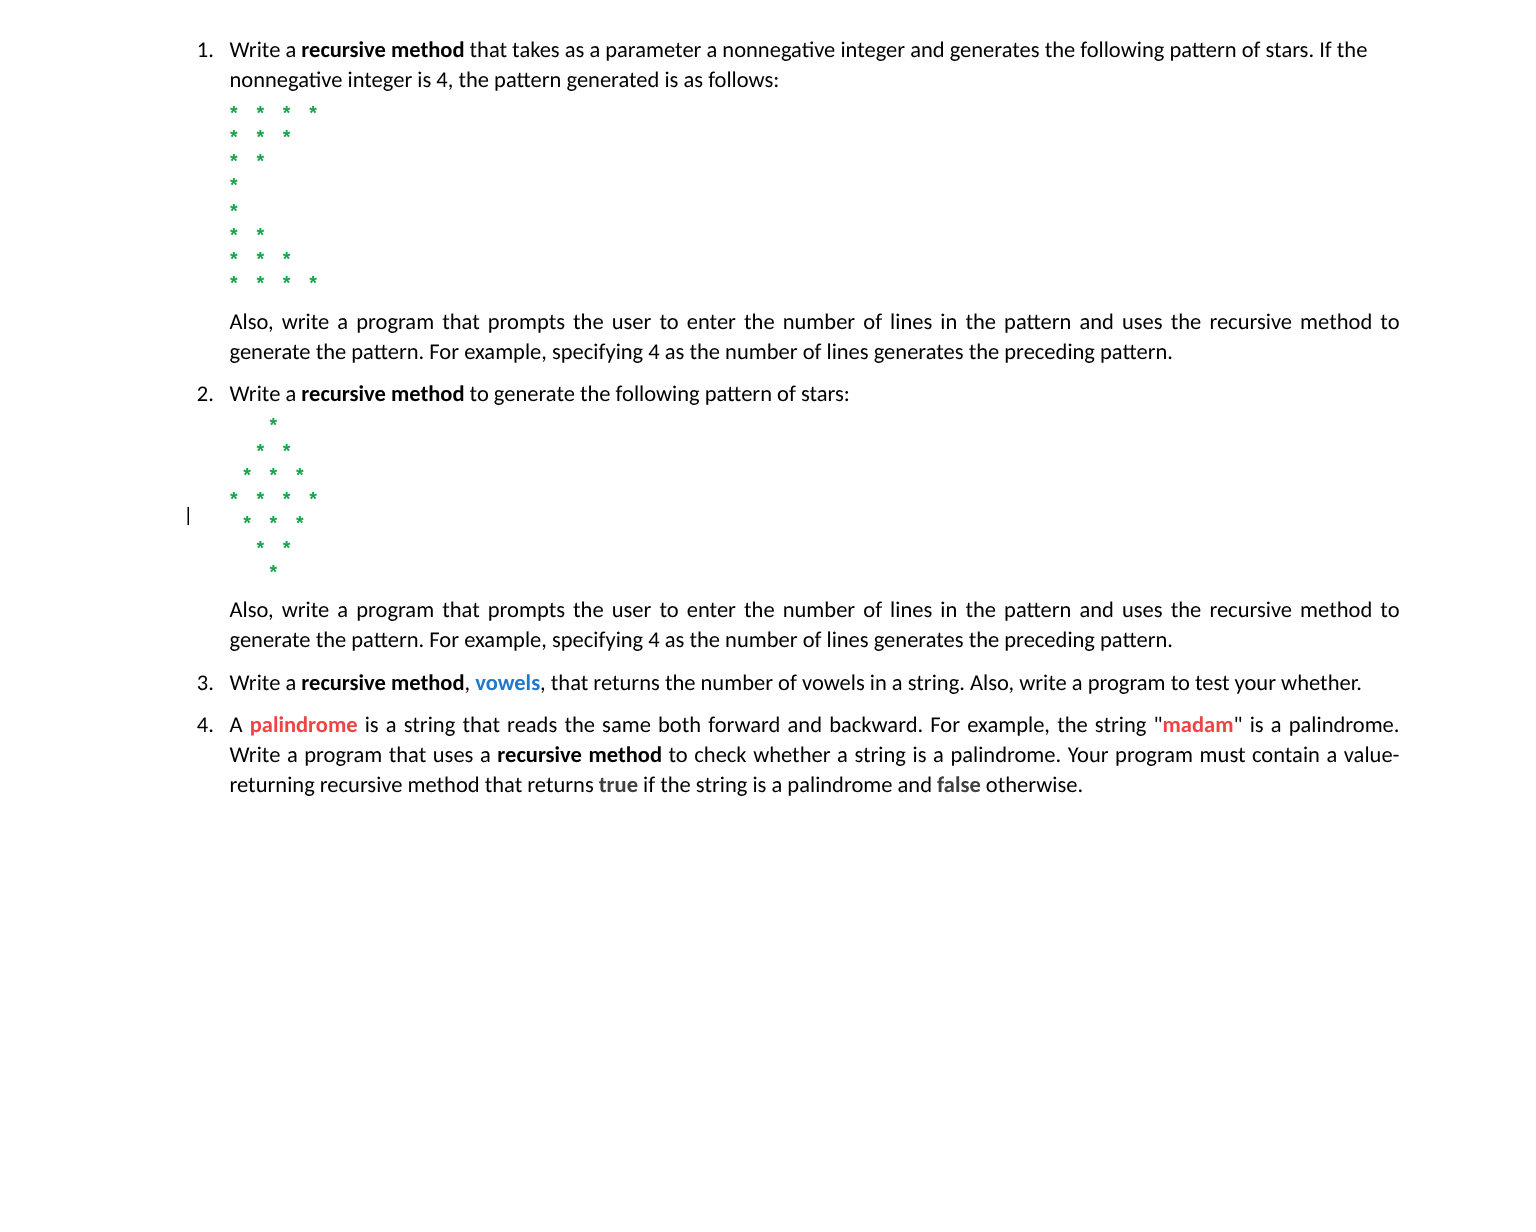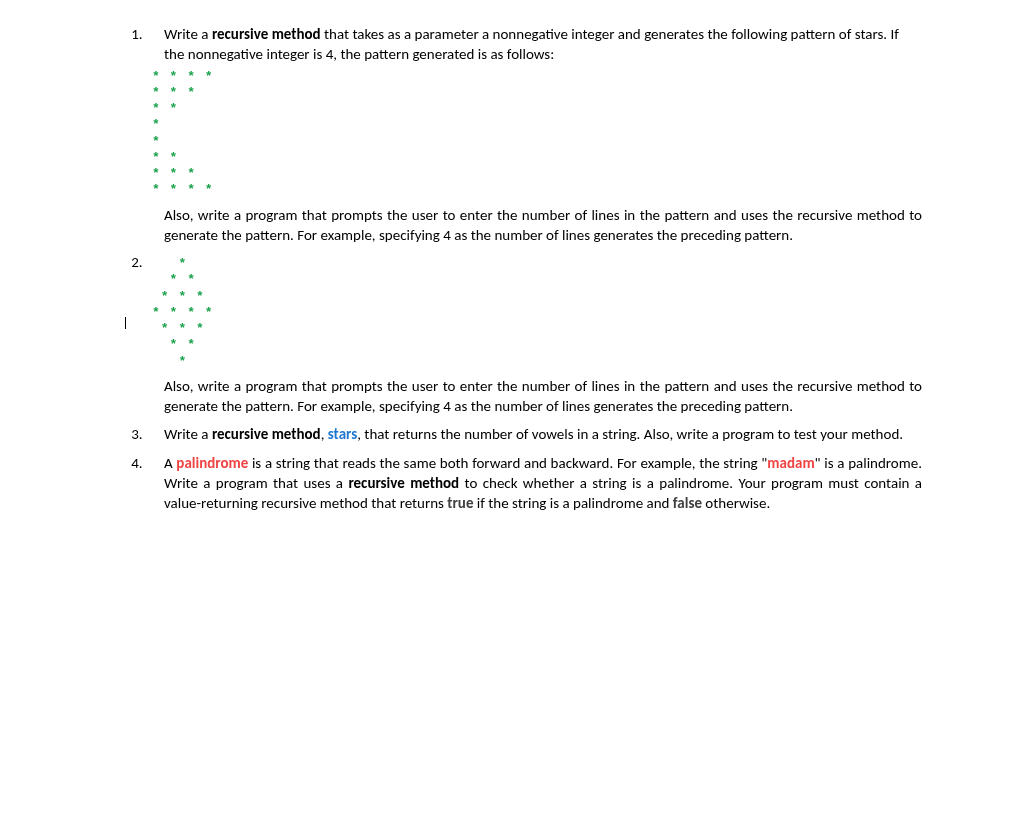--- a/index.html
+++ b/index.html
@@ -23,21 +23,21 @@
   ol.top {
     margin: 0;
     padding-left: 46px;
   }
   ol.top > li {
     padding-left: 6px;
     margin-bottom: 8px;
     text-align: left;
   }
   .para {
-    margin: 4px 12px;
+    margin: 4px 1px;
     line-height: 1.35;
   }
   .justify {
     text-align: justify;
   }
   .stars {
     color: #19a24a;
     font-family: "Courier New", monospace;
     font-size: 13px;
     font-weight: bold;
@@ -75,33 +75,36 @@
 * *
 *
 *
 * *
 * * *
 * * * *</div>
       <div class="para justify">Also, write a program that prompts the user to enter the number of lines in the pattern and uses the recursive method to generate the pattern. For example, specifying 4 as the number of lines generates the preceding pattern.</div>
     </li>
 
     <li>
+      <div class="para">
+        <span>Write a </span><span class="bold">recursive method</span><span> to generate the following pattern of stars:</span>
+      </div>
       <div class="stars"><span>   *
   * *
  * * *
 * * * *
  * * *
   * *
    *</span><span class="caret" style="position:relative; top:-38px; left:-60px;"></span></div>
       <div class="para justify">Also, write a program that prompts the user to enter the number of lines in the pattern and uses the recursive method to generate the pattern. For example, specifying 4 as the number of lines generates the preceding pattern.</div>
     </li>
 
     <li>
       <div class="para">
-        <span>Write a </span><span class="bold">recursive method</span><span>, </span><span class="blue">stars</span><span>, that returns the number of vowels in a string. Also, write a program to test your method.</span>
+        <span>Write a </span><span class="bold">recursive method</span><span>, </span><span class="blue">vowels</span><span>, that returns the number of vowels in a string. Also, write a program to test your whether.</span>
       </div>
     </li>
 
     <li>
       <div class="para justify">
         <span>A </span><span class="red">palindrome</span><span> is a string that reads the same both forward and backward. For example, the string "</span><span class="red">madam</span><span>" is a palindrome. Write a program that uses a </span><span class="bold">recursive method</span><span> to check whether a string is a palindrome. Your program must contain a value-returning recursive method that returns </span><span class="orange">true</span><span> if the string is a palindrome and </span><span class="orange">false</span><span> otherwise.</span>
       </div>
     </li>
 
   </ol>

